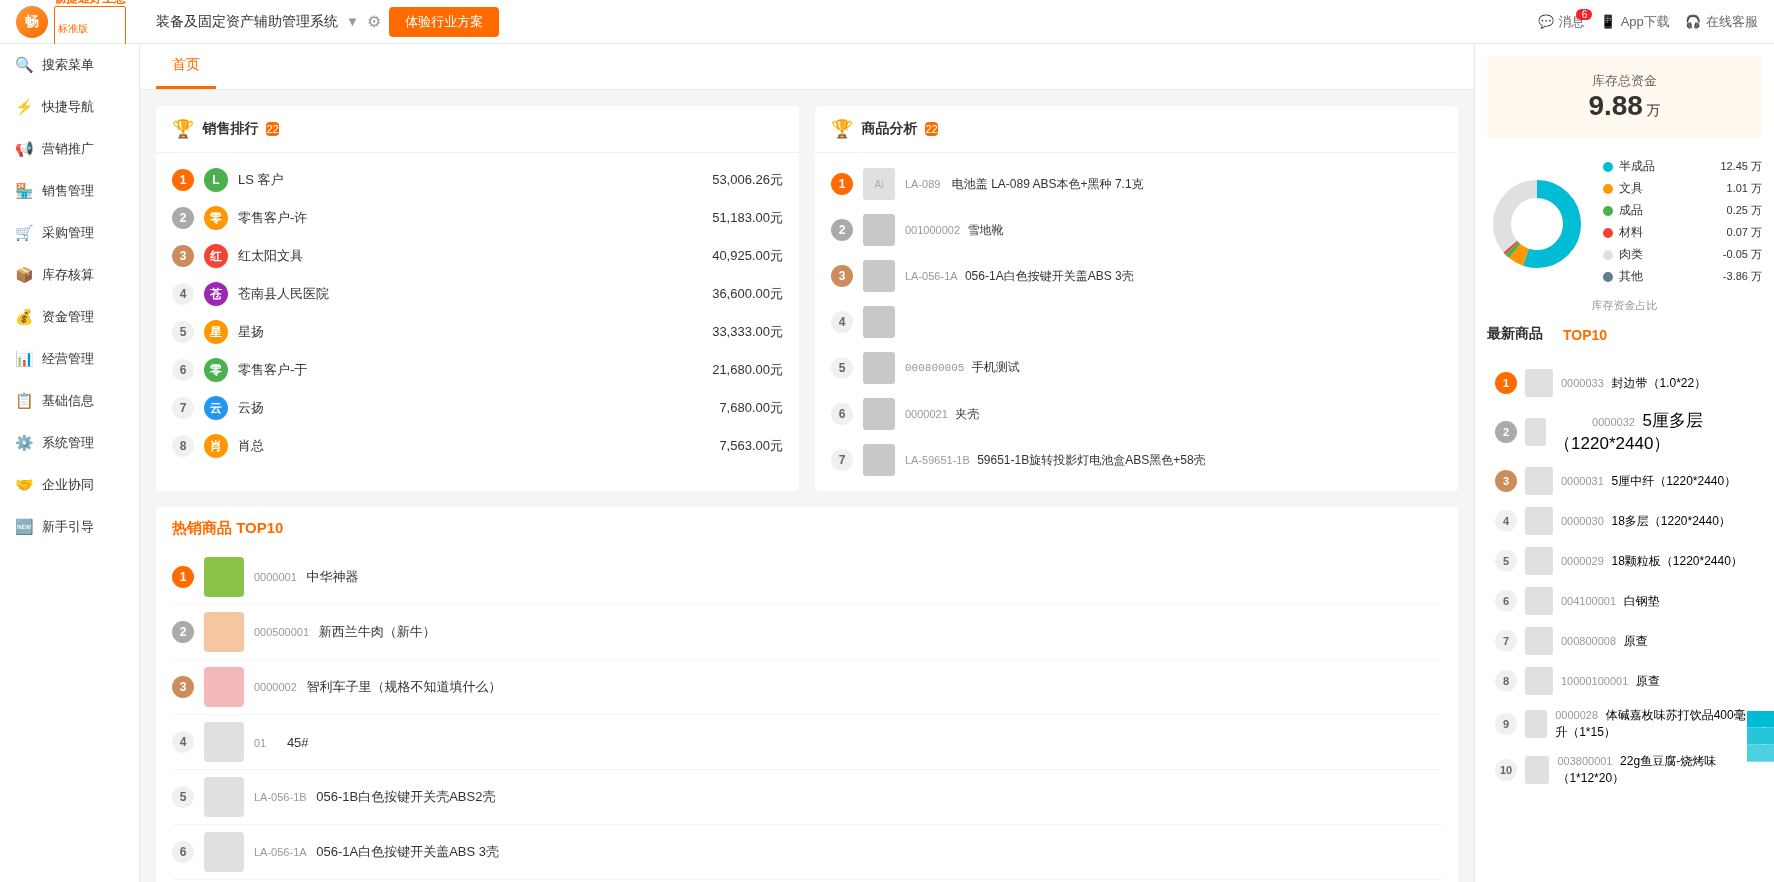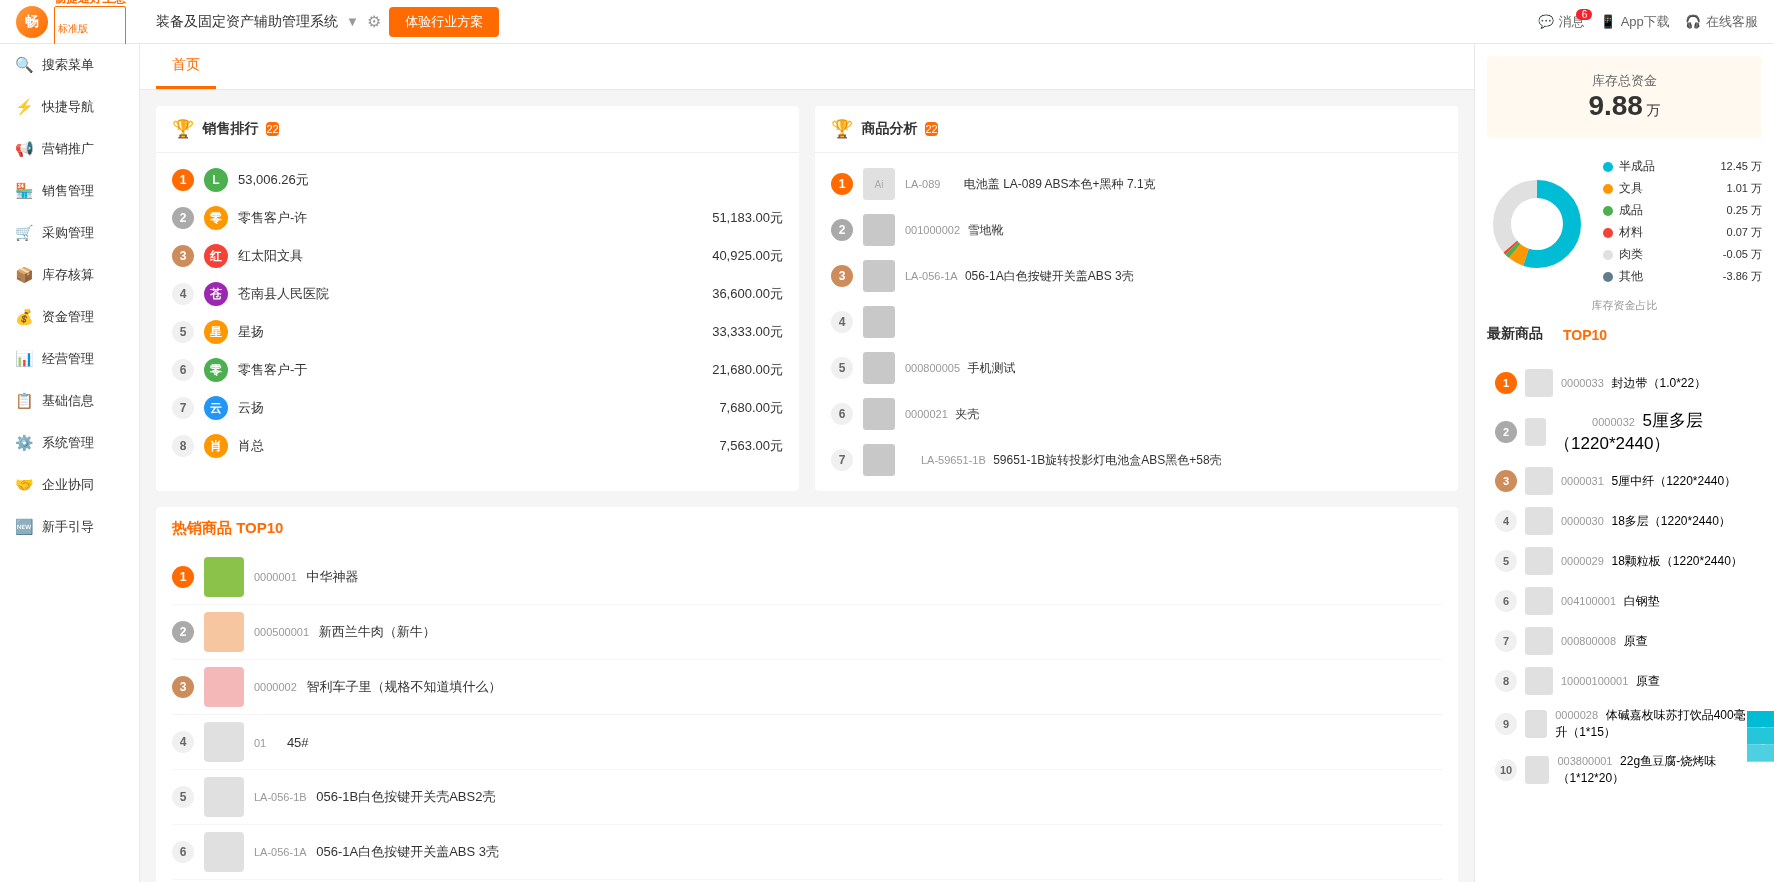--- a/index.html
+++ b/index.html
@@ -199,20 +199,21 @@
       <div class="card">
         <div class="card-header">
           <span style="color:#ff9800;font-size:18px;">🏆</span>
           <span class="card-title">销售排行</span>
           <span class="card-badge">22</span>
         </div>
         <div class="card-body">
           <div class="rank-item">
             <span class="rank-num rank-1">1</span>
             <div class="rank-avatar" style="background:#4caf50;">L</div>
+            <span class="rank-name">LS 客户</span>
             <span class="rank-amount">53,006.26元</span>
           </div>
           <div class="rank-item">
             <span class="rank-num rank-2">2</span>
             <div class="rank-avatar" style="background:#ff9800;">零</div>
             <span class="rank-name">零售客户-许</span>
             <span class="rank-amount">51,183.00元</span>
           </div>
           <div class="rank-item">
             <span class="rank-num rank-3">3</span>
@@ -258,21 +259,21 @@
           <span style="color:#ff9800;font-size:18px;">🏆</span>
           <span class="card-title">商品分析</span>
           <span class="card-badge">22</span>
         </div>
         <div class="card-body">
           <div class="prod-item">
             <span class="prod-rank rank-1" style="width:22px;height:22px;border-radius:50%;display:flex;align-items:center;justify-content:center;font-size:12px;font-weight:bold;background:#ff6b00;color:white;">1</span>
             <div class="prod-img">Ai</div>
             <div class="prod-info">
               <span style="color:#999;font-size:11px;">LA-089</span>
-              <span style="margin-left:20px;">电池盖 LA-089 ABS本色+黑种 7.1克</span>
+              <span style="margin-left:8px;">电池盖 LA-089 ABS本色+黑种 7.1克</span>
             </div>
           </div>
           <div class="prod-item">
             <span style="width:22px;height:22px;border-radius:50%;display:flex;align-items:center;justify-content:center;font-size:12px;font-weight:bold;background:#aaa;color:white;">2</span>
             <div class="prod-img" style="background:#c8c8c8;"></div>
             <div class="prod-info">
               <span style="color:#999;font-size:11px;">001000002</span>
               <span style="margin-left:4px;">雪地靴</span>
             </div>
           </div>
@@ -285,37 +286,37 @@
             </div>
           </div>
           <div class="prod-item">
             <span style="width:22px;height:22px;border-radius:50%;display:flex;align-items:center;justify-content:center;font-size:12px;font-weight:bold;background:#f0f0f0;color:#666;">4</span>
             <div class="prod-img" style="background:#c8c8c8;"></div>
           </div>
           <div class="prod-item">
             <span style="width:22px;height:22px;border-radius:50%;display:flex;align-items:center;justify-content:center;font-size:12px;font-weight:bold;background:#f0f0f0;color:#666;">5</span>
             <div class="prod-img" style="background:#c8c8c8;"></div>
             <div class="prod-info">
-              <span style="color:#999;font-size:11px;">000800005</span>
+              <span style="color:#999;font-size:11px;font-family:Liberation Mono, monospace;">000800005</span>
               <span style="margin-left:4px;">手机测试</span>
             </div>
           </div>
           <div class="prod-item">
             <span style="width:22px;height:22px;border-radius:50%;display:flex;align-items:center;justify-content:center;font-size:12px;font-weight:bold;background:#f0f0f0;color:#666;">6</span>
             <div class="prod-img" style="background:#c8c8c8;"></div>
             <div class="prod-info">
               <span style="color:#999;font-size:11px;">0000021</span>
               <span style="margin-left:4px;">夹壳</span>
             </div>
           </div>
           <div class="prod-item">
             <span style="width:22px;height:22px;border-radius:50%;display:flex;align-items:center;justify-content:center;font-size:12px;font-weight:bold;background:#f0f0f0;color:#666;">7</span>
             <div class="prod-img" style="background:#c8c8c8;"></div>
             <div class="prod-info">
-              <span style="color:#999;font-size:11px;margin-left:16px;">LA-59651-1B</span>
+              <span style="color:#999;font-size:11px;">LA-59651-1B</span>
               <span style="margin-left:4px;">59651-1B旋转投影灯电池盒ABS黑色+58壳</span>
             </div>
           </div>
         </div>
       </div>
 
     </div>
 
     <div class="hot-section">
       <div class="hot-title">

